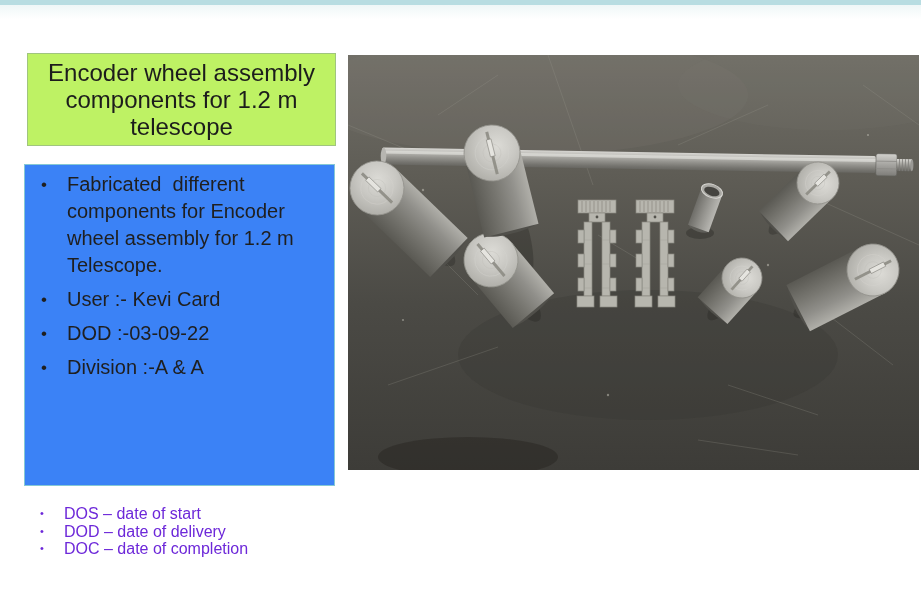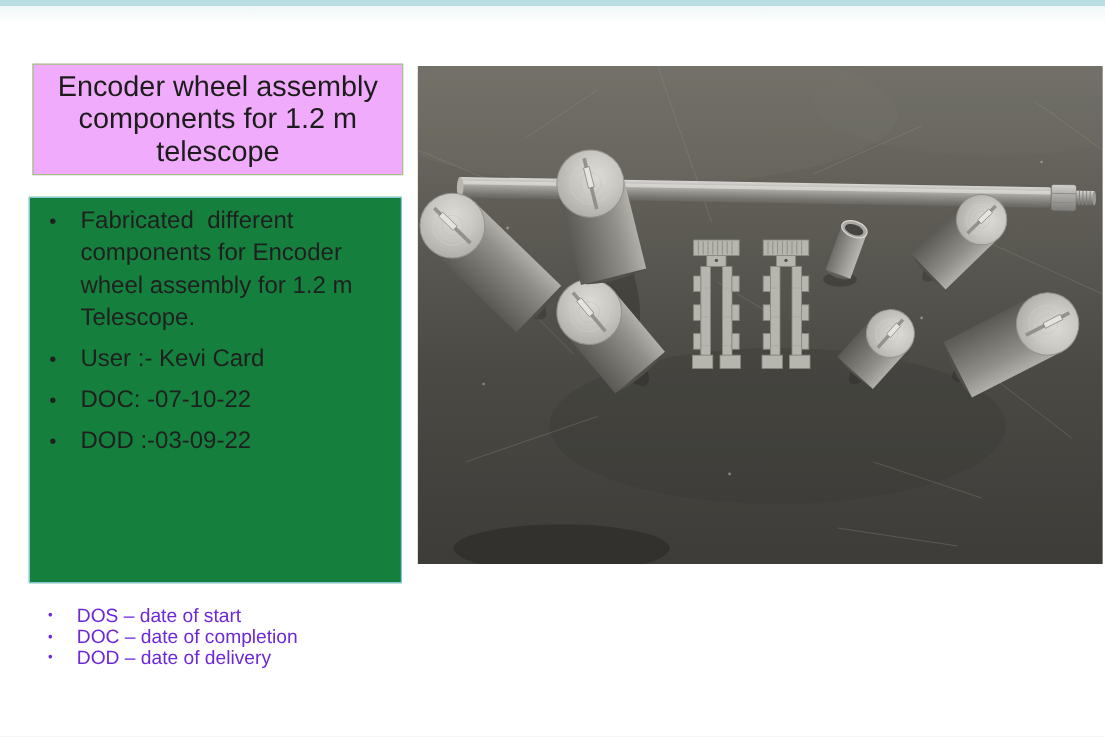--- a/index.html
+++ b/index.html
@@ -5,27 +5,27 @@
   html,body{margin:0;padding:0;background:#e8e8e8;}
   .slide{
     position:relative;width:921px;height:614px;background:#ffffff;
     font-family:"Liberation Sans",sans-serif;overflow:hidden;margin:0 auto;
   }
   .accent-bar{position:absolute;left:0;top:0;width:921px;height:5px;background:#b8dde2;}
   .accent-fade{position:absolute;left:0;top:5px;width:921px;height:14px;
     background:linear-gradient(#eff7f8,#ffffff);}
   .title-box{
     position:absolute;left:27px;top:53px;width:309px;height:93px;
-    background:#f0abfc;border:1px solid #a0c57e;box-sizing:border-box;
+    background:#bef264;border:1px solid #a0c57e;box-sizing:border-box;
     display:flex;align-items:center;justify-content:center;text-align:center;
     font-size:24px;line-height:27px;color:#1c1c1c;padding:0 8px;
   }
   .info-box{
     position:absolute;left:24px;top:164px;width:311px;height:322px;
-    background:#15803d;border:1px solid #85c8d4;box-sizing:border-box;
+    background:#3b82f6;border:1px solid #85c8d4;box-sizing:border-box;
   }
   ul.bullets{list-style:none;margin:0;padding:6px 0 0 0;}
   ul.bullets li{
     position:relative;padding-left:42px;margin-bottom:7px;
     font-size:20px;line-height:27px;color:#1f1f1f;
   }
   ul.bullets li::before{content:"•";position:absolute;left:16px;top:0;font-size:17px;}
   ul.bullets li span{display:inline-block;max-width:240px;white-space:pre-wrap;}
   .footnotes{position:absolute;left:24px;top:505px;width:300px;}
   ul.notes{list-style:none;margin:0;padding:0;}
@@ -45,30 +45,30 @@
   <div class="accent-fade"></div>
 
   <div class="title-box">
     <span>Encoder wheel assembly components for 1.2 m telescope</span>
   </div>
 
   <div class="info-box">
     <ul class="bullets">
       <li><span>Fabricated  different components for Encoder wheel assembly for 1.2 m Telescope.</span></li>
       <li><span>User :- Kevi Card</span></li>
-      <li><span>DOC: -07-10-22</span></li>
       <li><span>DOD :-03-09-22</span></li>
+      <li><span>Division :-A &amp; A</span></li>
     </ul>
   </div>
 
   <div class="footnotes">
     <ul class="notes">
       <li><span>DOS – date of start</span></li>
+      <li><span>DOD – date of delivery</span></li>
       <li><span>DOC – date of completion</span></li>
-      <li><span>DOD – date of delivery</span></li>
     </ul>
   </div>
 
   <div class="photo">
     <svg width="571" height="415" viewBox="0 0 571 415" xmlns="http://www.w3.org/2000/svg">
       <defs>
         <linearGradient id="surf" x1="0" y1="0" x2="0" y2="1">
           <stop offset="0" stop-color="#716f67"></stop>
           <stop offset="0.3" stop-color="#5e5c55"></stop>
           <stop offset="0.6" stop-color="#4b4a45"></stop>

